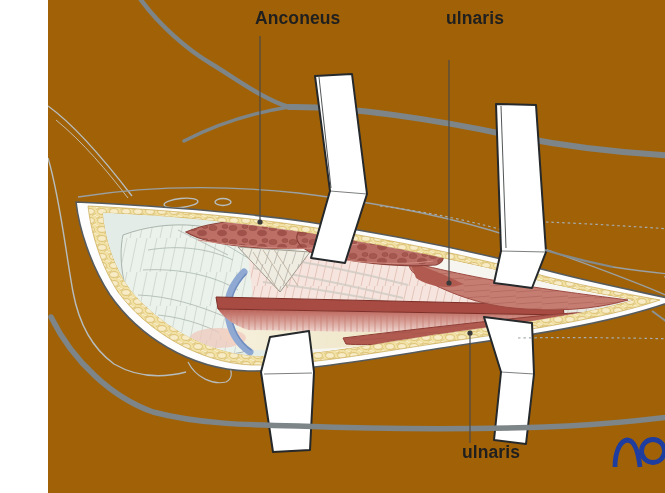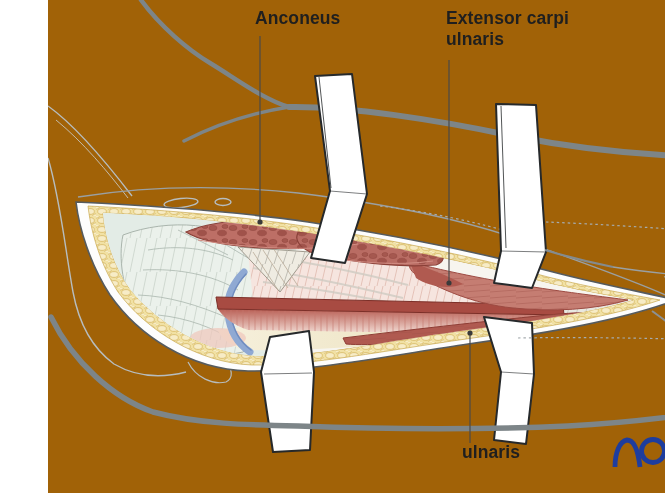--- a/index.html
+++ b/index.html
@@ -230,20 +230,19 @@
   <g fill="none" stroke="#1e3d9e" stroke-width="4.8">
     <path d="M 567,467 C 567,452 572,441 579,440 C 586,440 590,450 592,467"></path>
     <circle cx="605" cy="451" r="11.5"></circle>
   </g>
 </svg>
 
 <div class="anat-label" style="left:207px;top:8px;">
   <span>Anconeus</span>
 </div>
 <div class="anat-label" style="left:398px;top:8px;">
-  <span>Extensor carpi</span>
   <span>ulnaris</span>
 </div>
 <div class="anat-label" style="left:414px;top:442px;">
   <span>ulnaris</span>
 </div>
 
 </div>
 
 </body></html>

